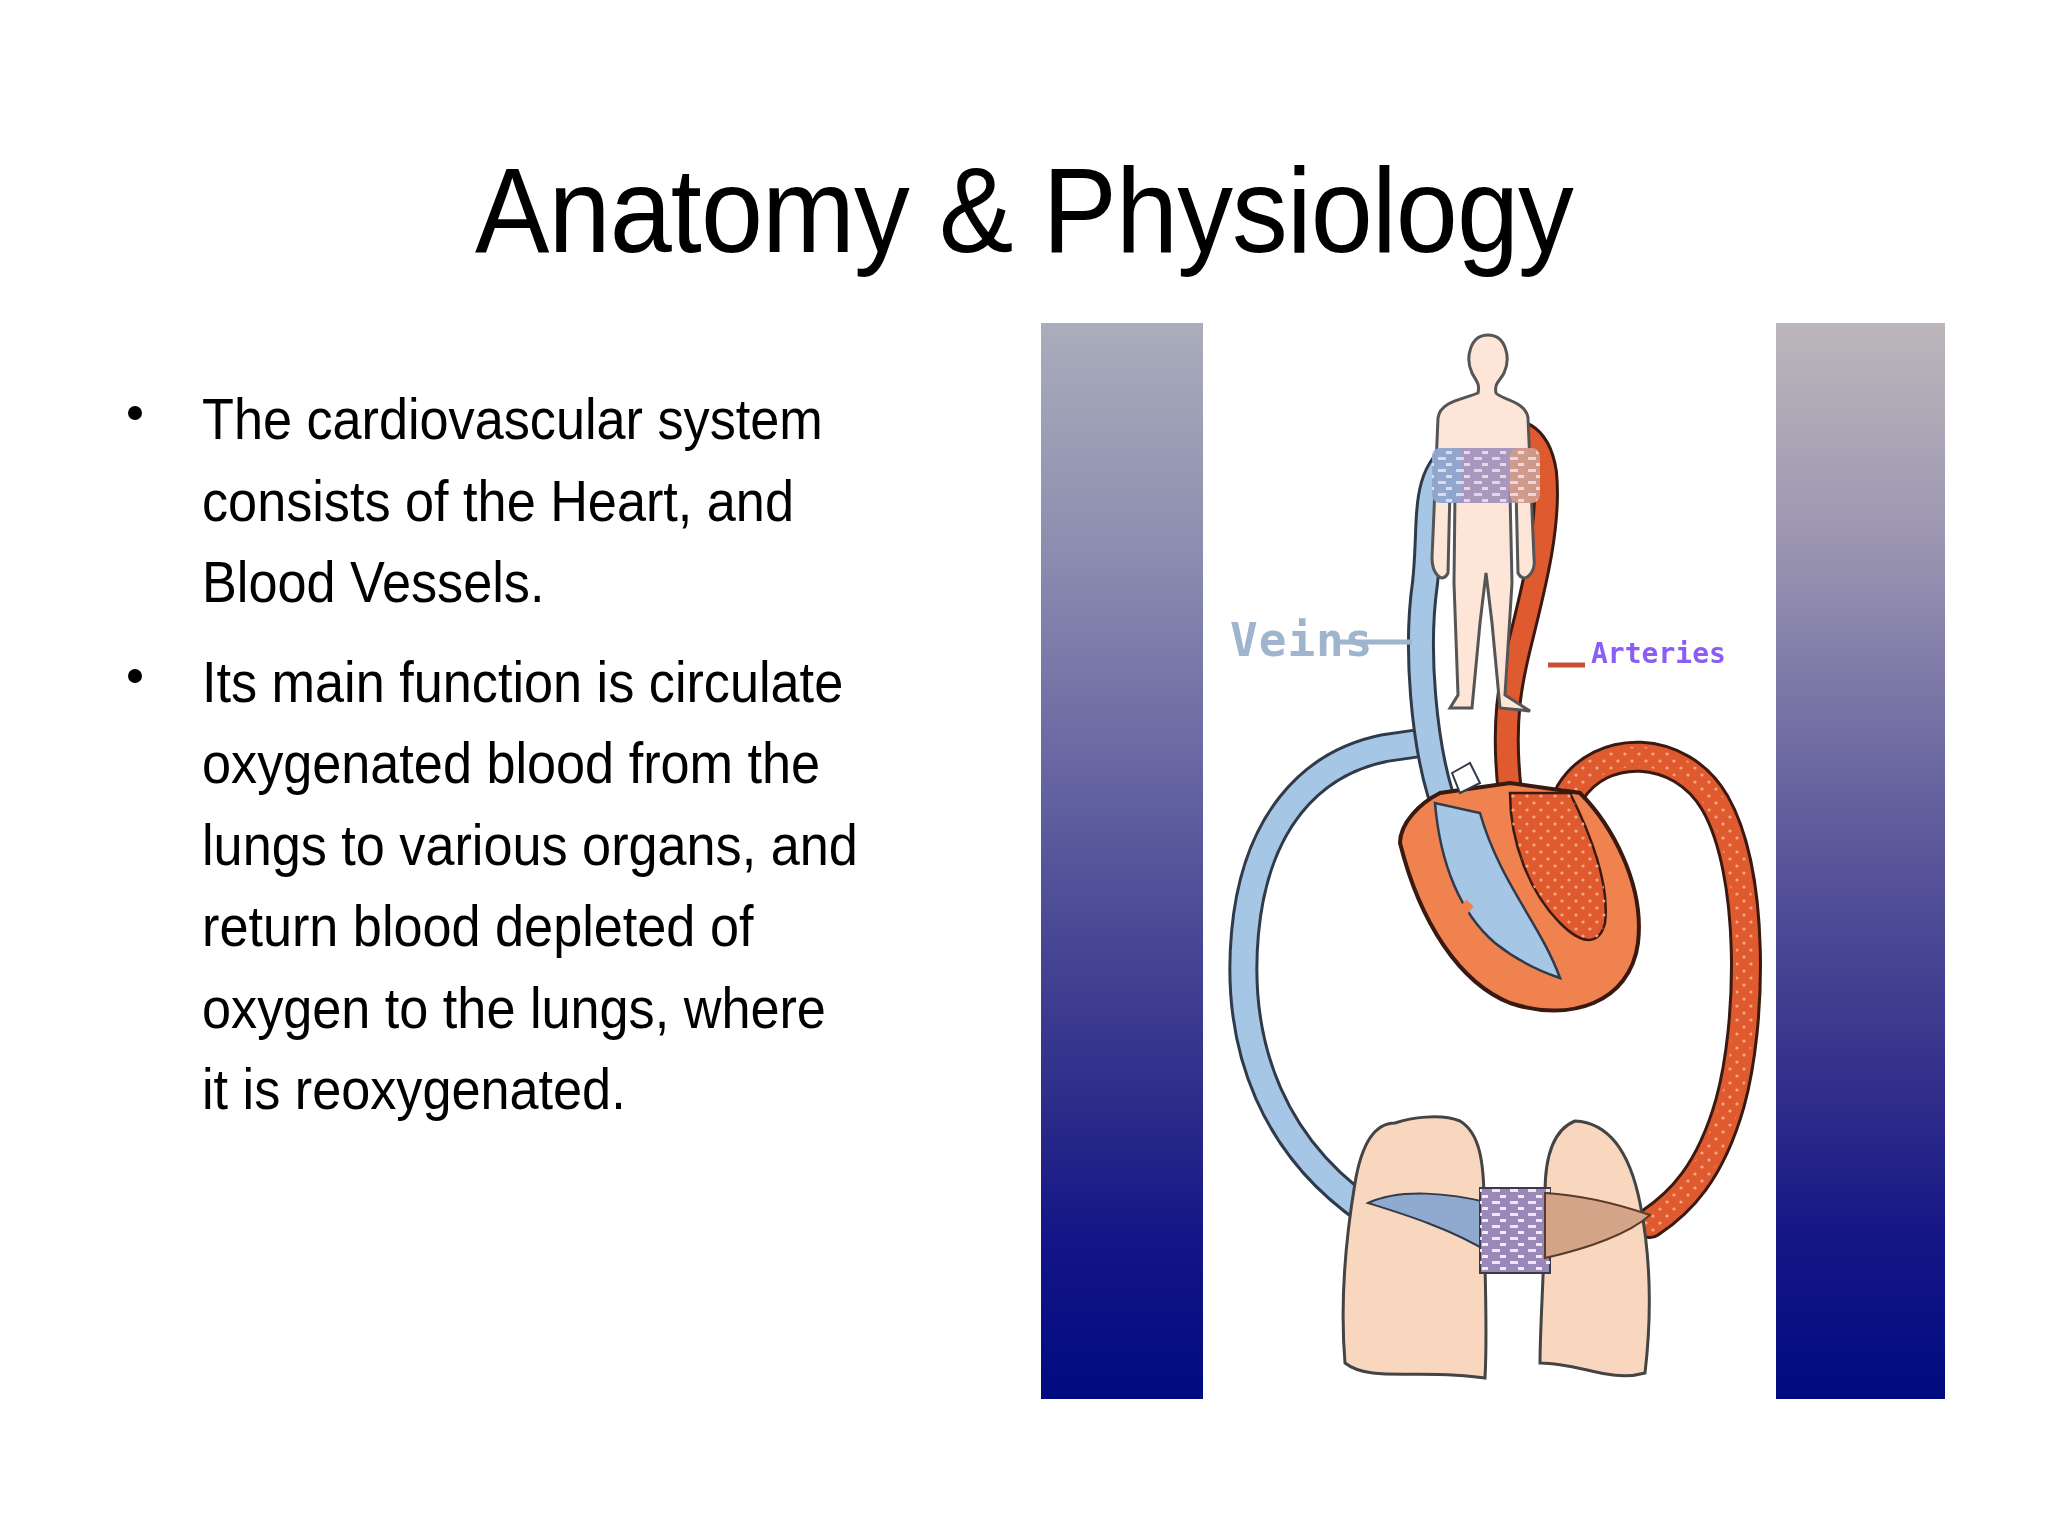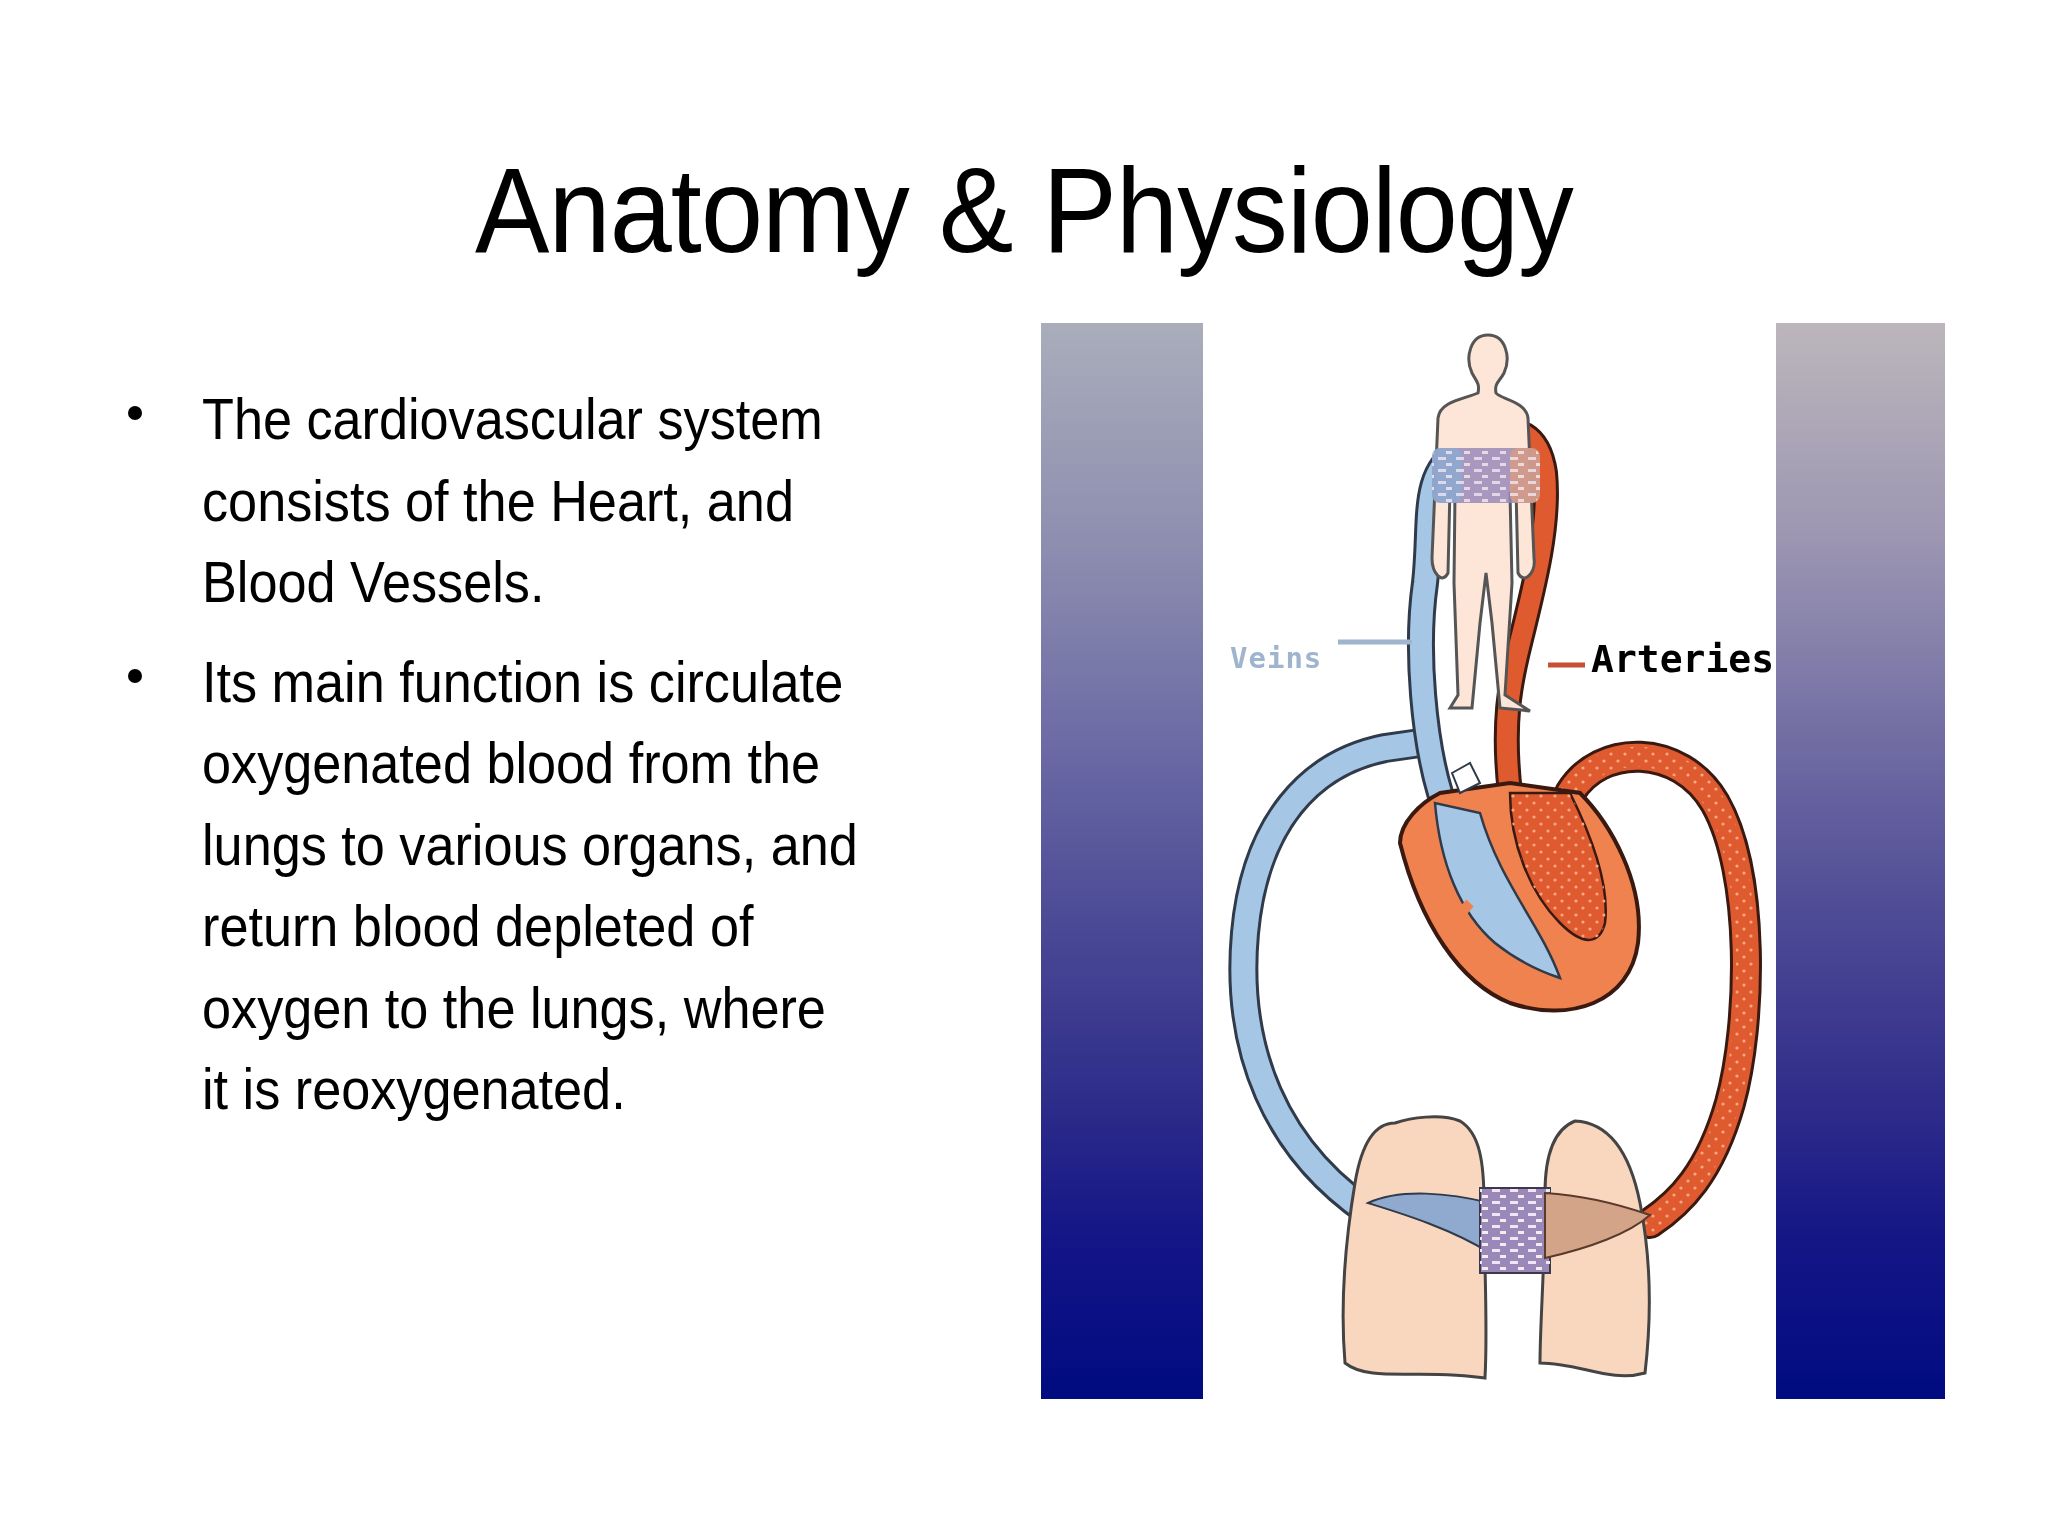--- a/index.html
+++ b/index.html
@@ -13,22 +13,22 @@
   .bullets { position: absolute; left: 120px; top: 378px; width: 880px; list-style: none; margin: 0; padding: 0; }
   .bullet { position: relative; padding-left: 82px; margin-bottom: 18px; }
   .bullet-dot { position: absolute; left: 8px; top: 28px; width: 14px; height: 14px; border-radius: 50%; background: #000; }
   .bullet-line { display: block; font-size: 58px; line-height: 81.5px; white-space: nowrap; transform: scaleX(0.90); transform-origin: 0 0; }
   .figure { position: absolute; left: 1040px; top: 323px; width: 915px; height: 1077px; }
   .figure svg { position: absolute; left: 0; top: 0; }
   .bar-left { position: absolute; left: 1px; top: 0; width: 162px; height: 1076px;
     background: linear-gradient(to bottom, #aaadbb 0%, #8e8fb0 20%, #6a69a4 40%, #4c4b96 55%, #2e2d8a 72%, #141587 85%, #000b80 100%); }
   .bar-right { position: absolute; left: 736px; top: 0; width: 169px; height: 1076px;
     background: linear-gradient(to bottom, #bcb6bb 0%, #9c96b2 20%, #6e6aa2 40%, #4e4b96 55%, #302d8a 72%, #151686 85%, #000b80 100%); }
-  .label-veins { position: absolute; left: 190px; top: 290px; font-size: 29px; font-weight: bold; color: #9fb4cd; letter-spacing: 1px; font-family: "DejaVu Sans Mono", monospace; margin-top: 28px; }
-  .label-arteries { position: absolute; left: 551px; top: 314px; font-size: 38px; font-weight: bold; color: #000000; letter-spacing: 0px; font-family: "DejaVu Sans Mono", monospace; }
+  .label-veins { position: absolute; left: 190px; top: 290px; font-size: 46px; font-weight: bold; color: #9fb4cd; letter-spacing: 1px; font-family: "DejaVu Sans Mono", monospace; }
+  .label-arteries { position: absolute; left: 551px; top: 314px; font-size: 28px; font-weight: bold; color: #8b5cf6; letter-spacing: 0px; font-family: "DejaVu Sans Mono", monospace; }
 </style>
 </head>
 <body>
 
 <div class="slide">
   <div class="title">Anatomy &amp; Physiology</div>
 
   <ul class="bullets">
     <li class="bullet">
       <span class="bullet-dot"></span>

